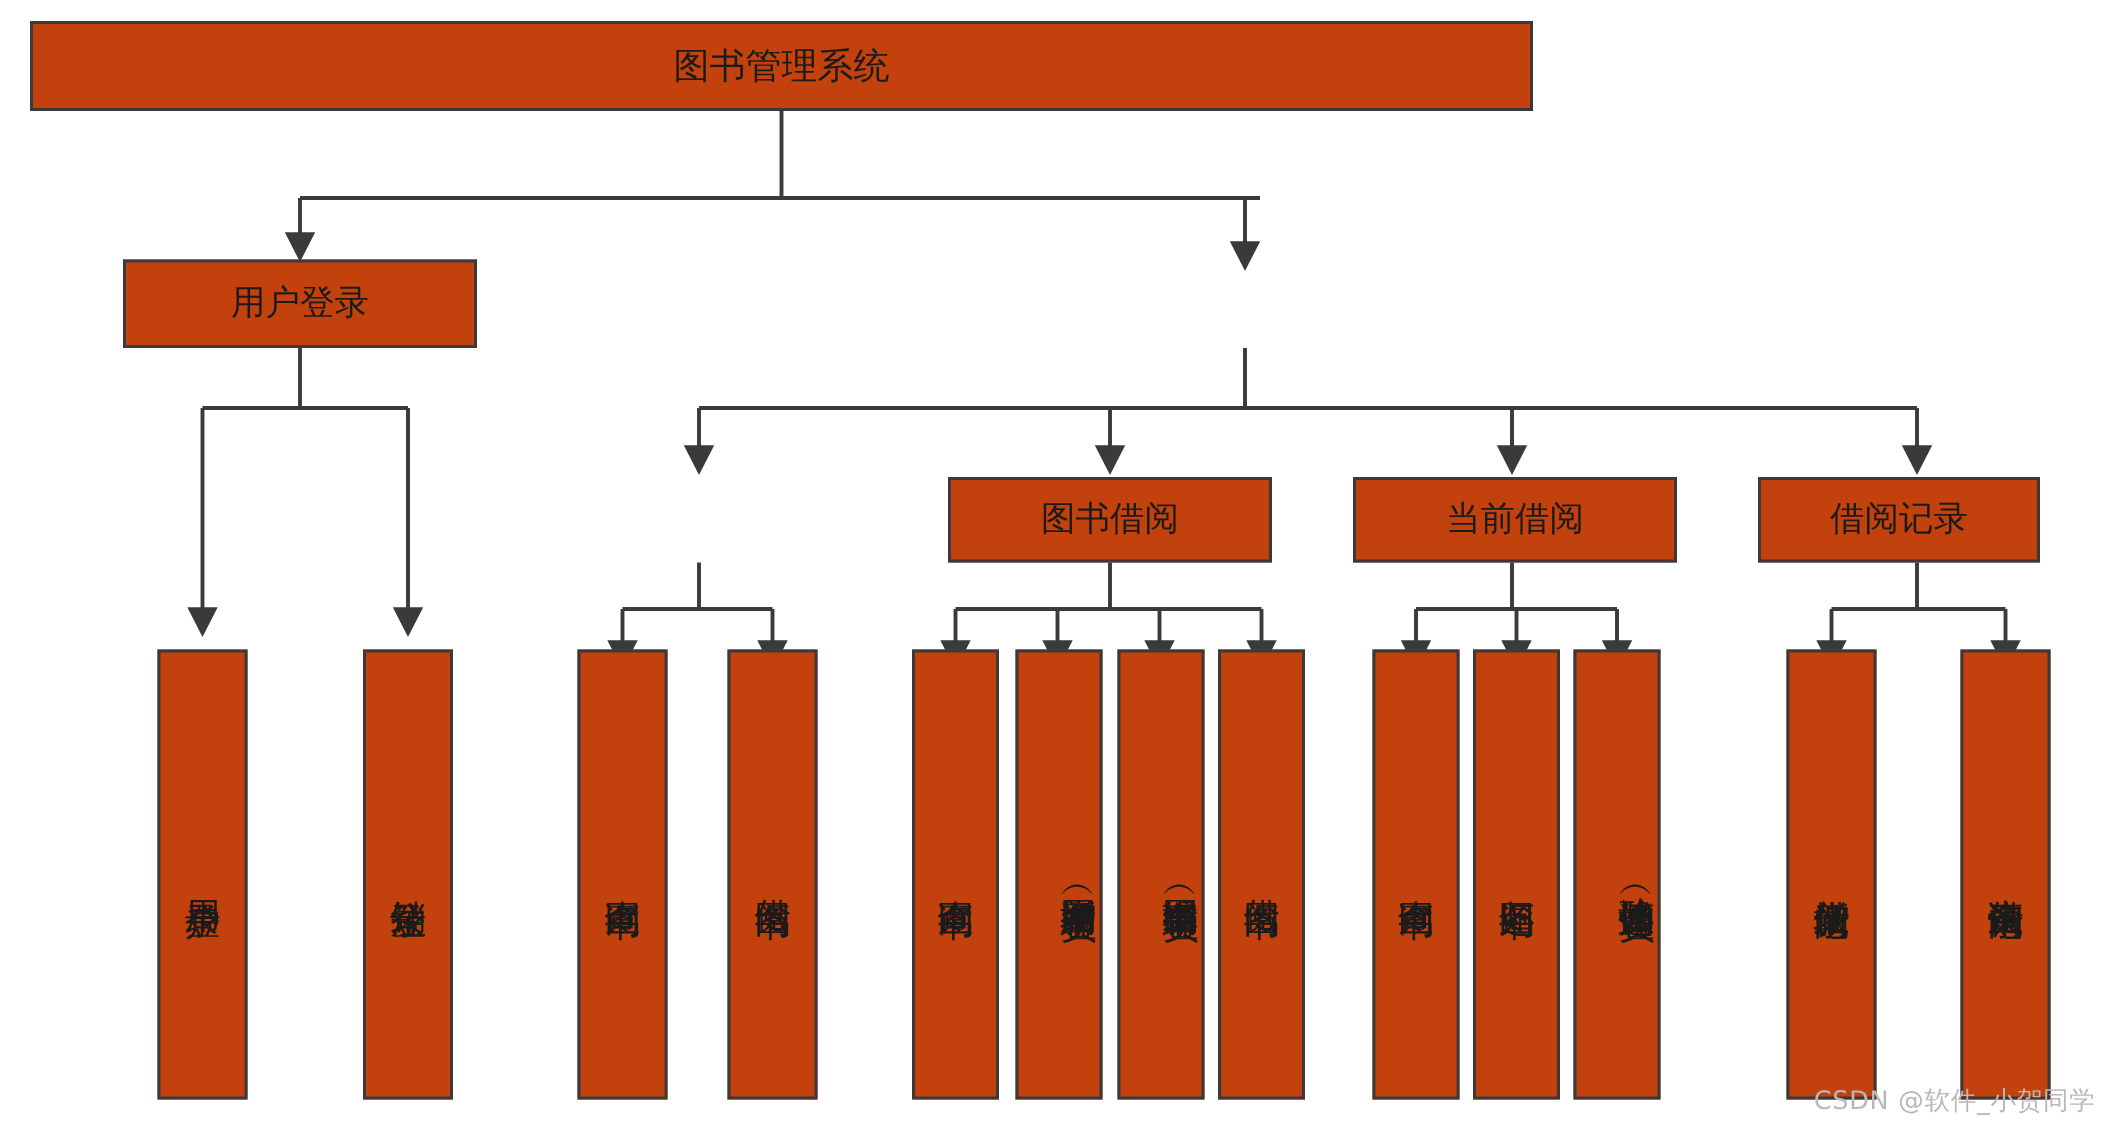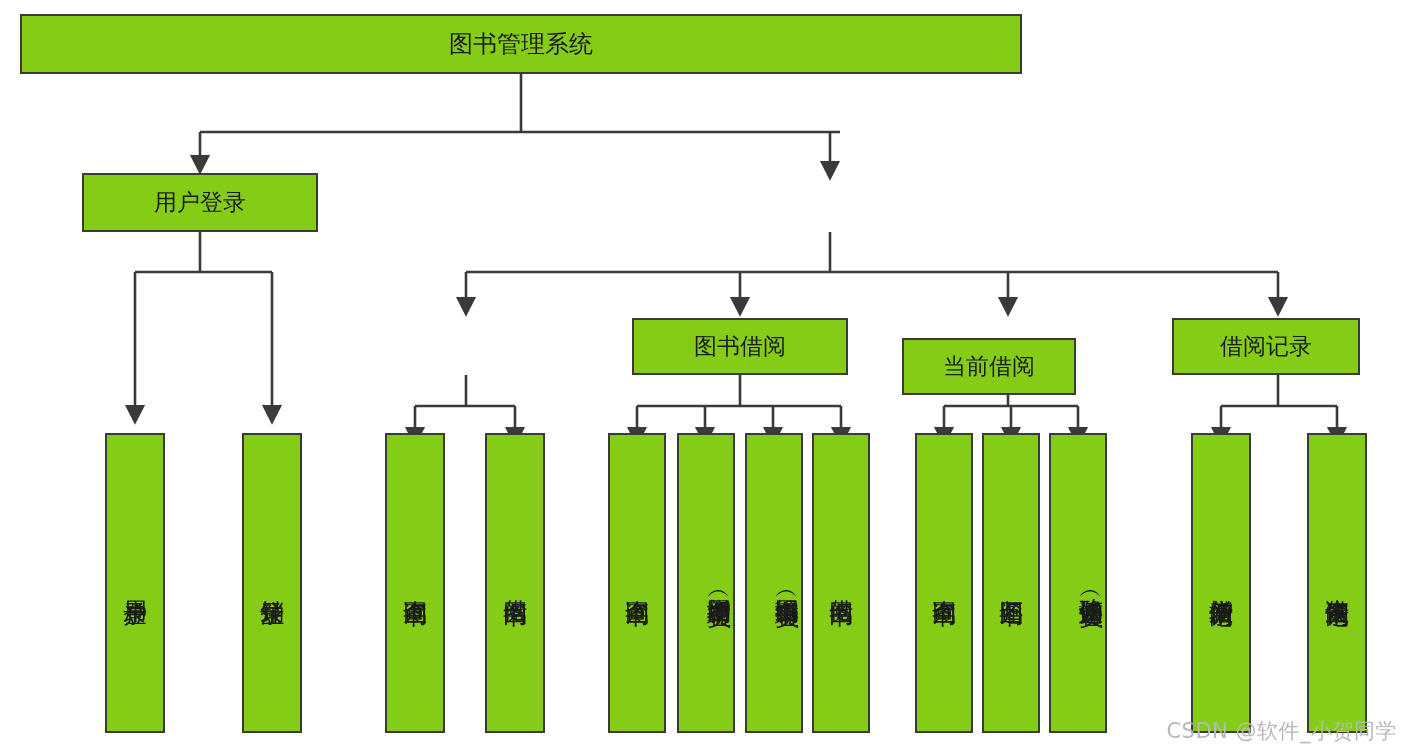--- a/index.html
+++ b/index.html
@@ -23,21 +23,21 @@
     left: 0;
     top: 0;
     width: 1405px;
     height: 747px;
     pointer-events: none;
   }
   .node {
     position: absolute;
     box-sizing: border-box;
     border: 2px solid #3a3a3a;
-    background: #84cc16;
+    background: #c2410c;
     display: flex;
     align-items: center;
     justify-content: center;
     color: #1b1b1b;
     line-height: 1.18;
     text-align: center;
   }
   .node-horizontal {
     font-size: 23px;
   }
@@ -58,21 +58,21 @@
     align-items: center;
   }
   .node-label {
     display: block;
     white-space: pre-line;
   }
   .watermark {
     position: absolute;
     right: 8px;
     bottom: 2px;
-    font-size: 21px;
+    font-size: 17px;
     color: #b8b8b8;
     letter-spacing: 0.5px;
     white-space: nowrap;
     user-select: none;
   }
 </style>
 </head>
 <body>
 
 <div id="diagram-root">
@@ -134,21 +134,21 @@
   <div class="node node-horizontal" style="left:82px; top:173px; width:236px; height:59px;">
     <span class="node-label">用户登录</span>
   </div>
 
 
 
   <div class="node node-horizontal" style="left:632px; top:318px; width:216px; height:57px;">
     <span class="node-label">图书借阅</span>
   </div>
 
-  <div class="node node-horizontal" style="left:902px; top:318px; width:174px; height:57px;margin-top:20px;">
+  <div class="node node-horizontal" style="left:902px; top:318px; width:216px; height:57px;">
     <span class="node-label">当前借阅</span>
   </div>
 
   <div class="node node-horizontal" style="left:1172px; top:318px; width:188px; height:57px;">
     <span class="node-label">借阅记录</span>
   </div>
 
   <div class="node node-vertical v-center" style="left:105px; top:433px; width:60px; height:300px;">
     <span class="node-label">用户登录</span>
   </div>

